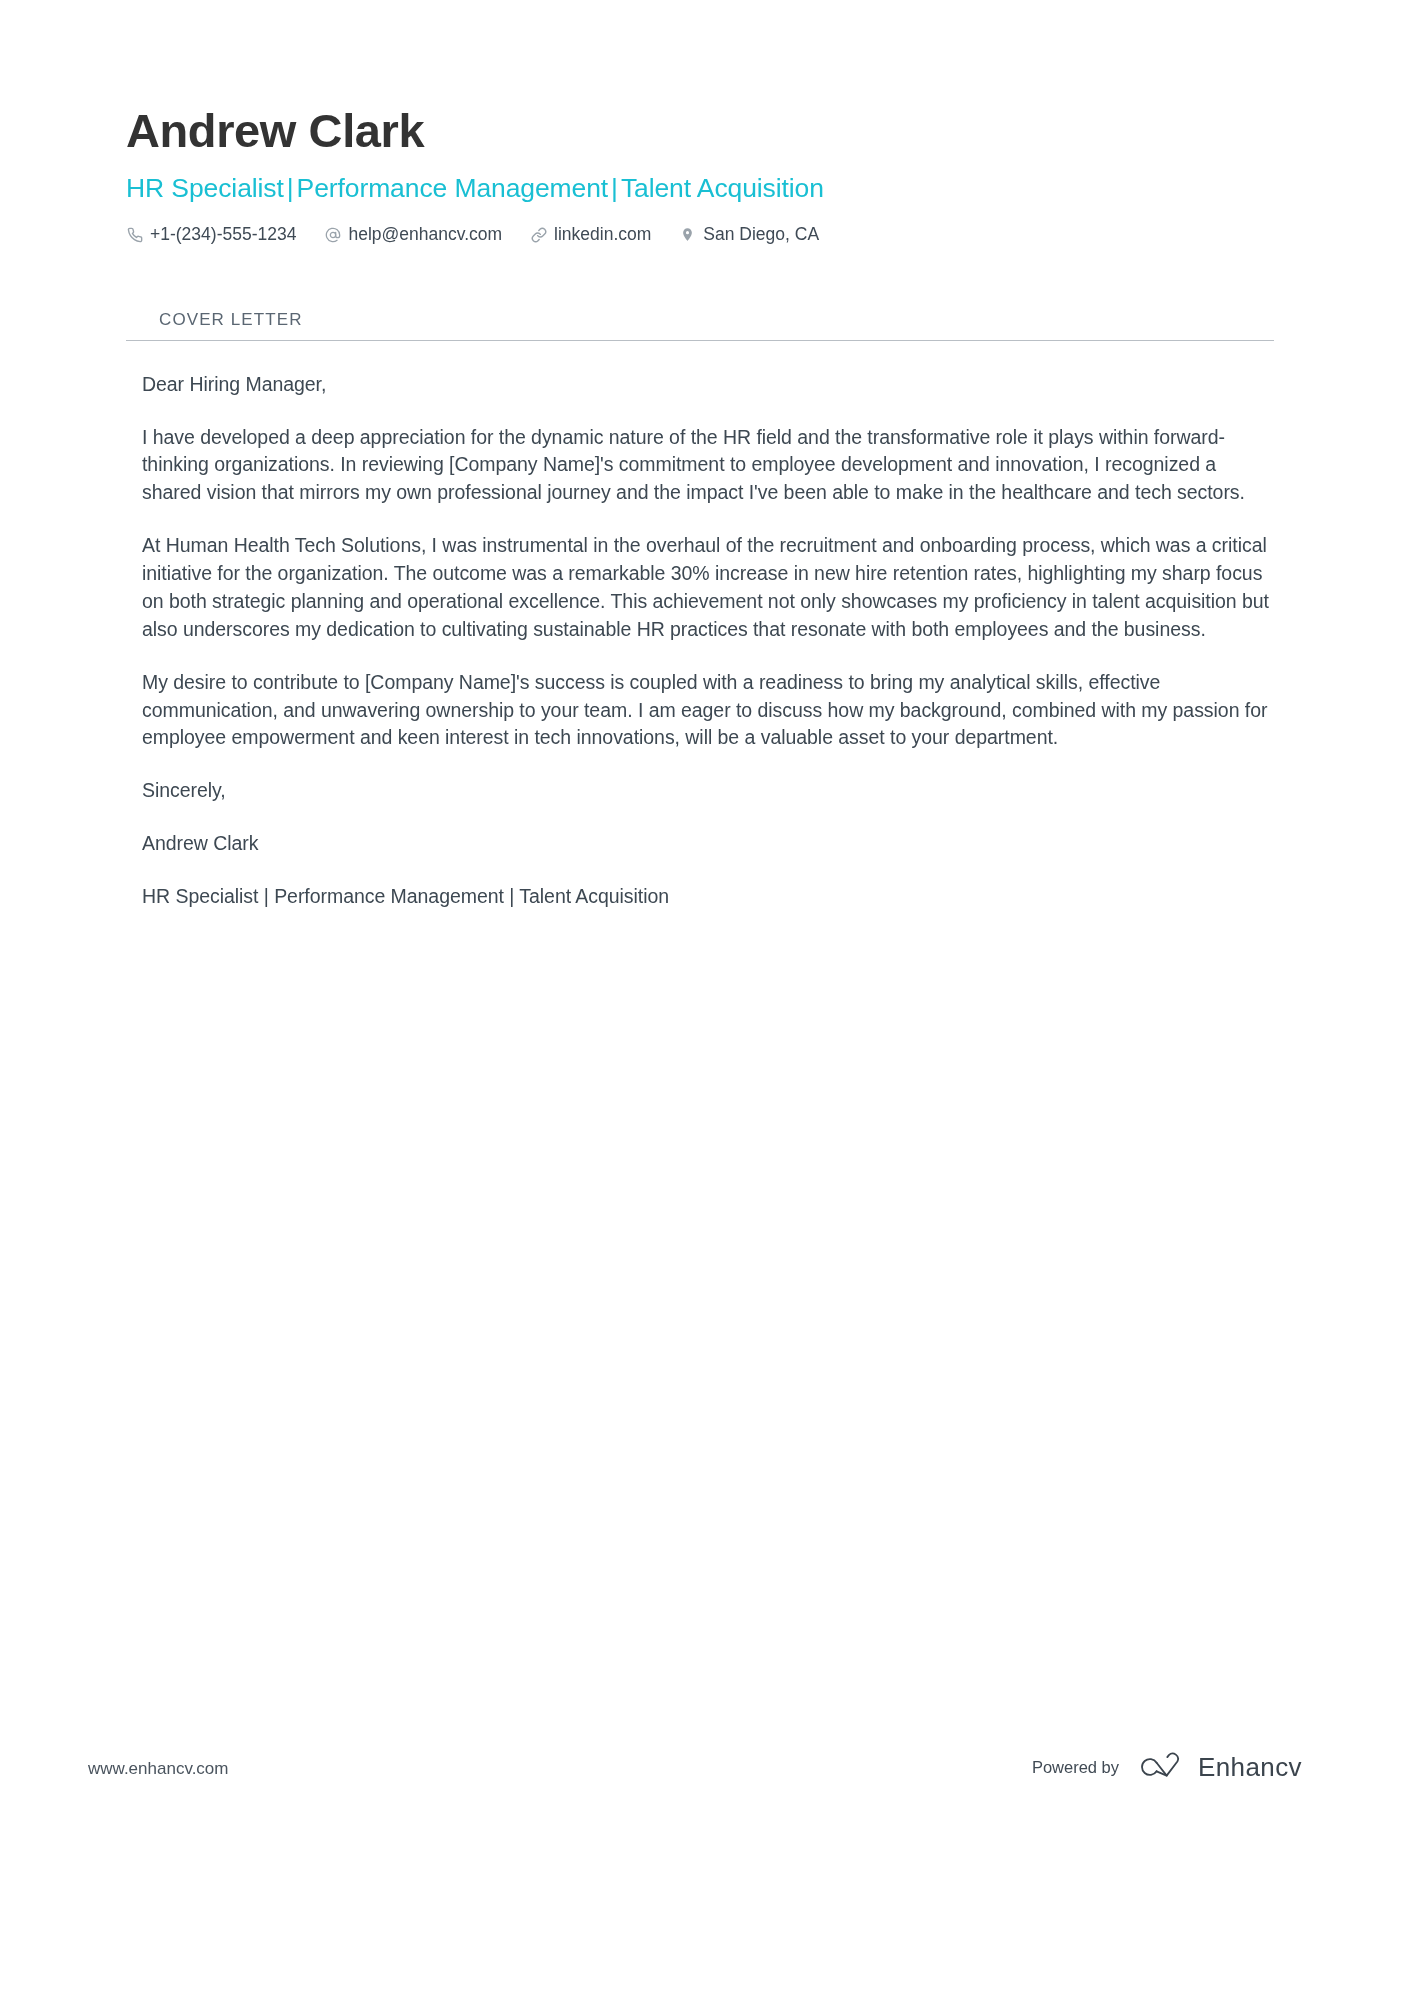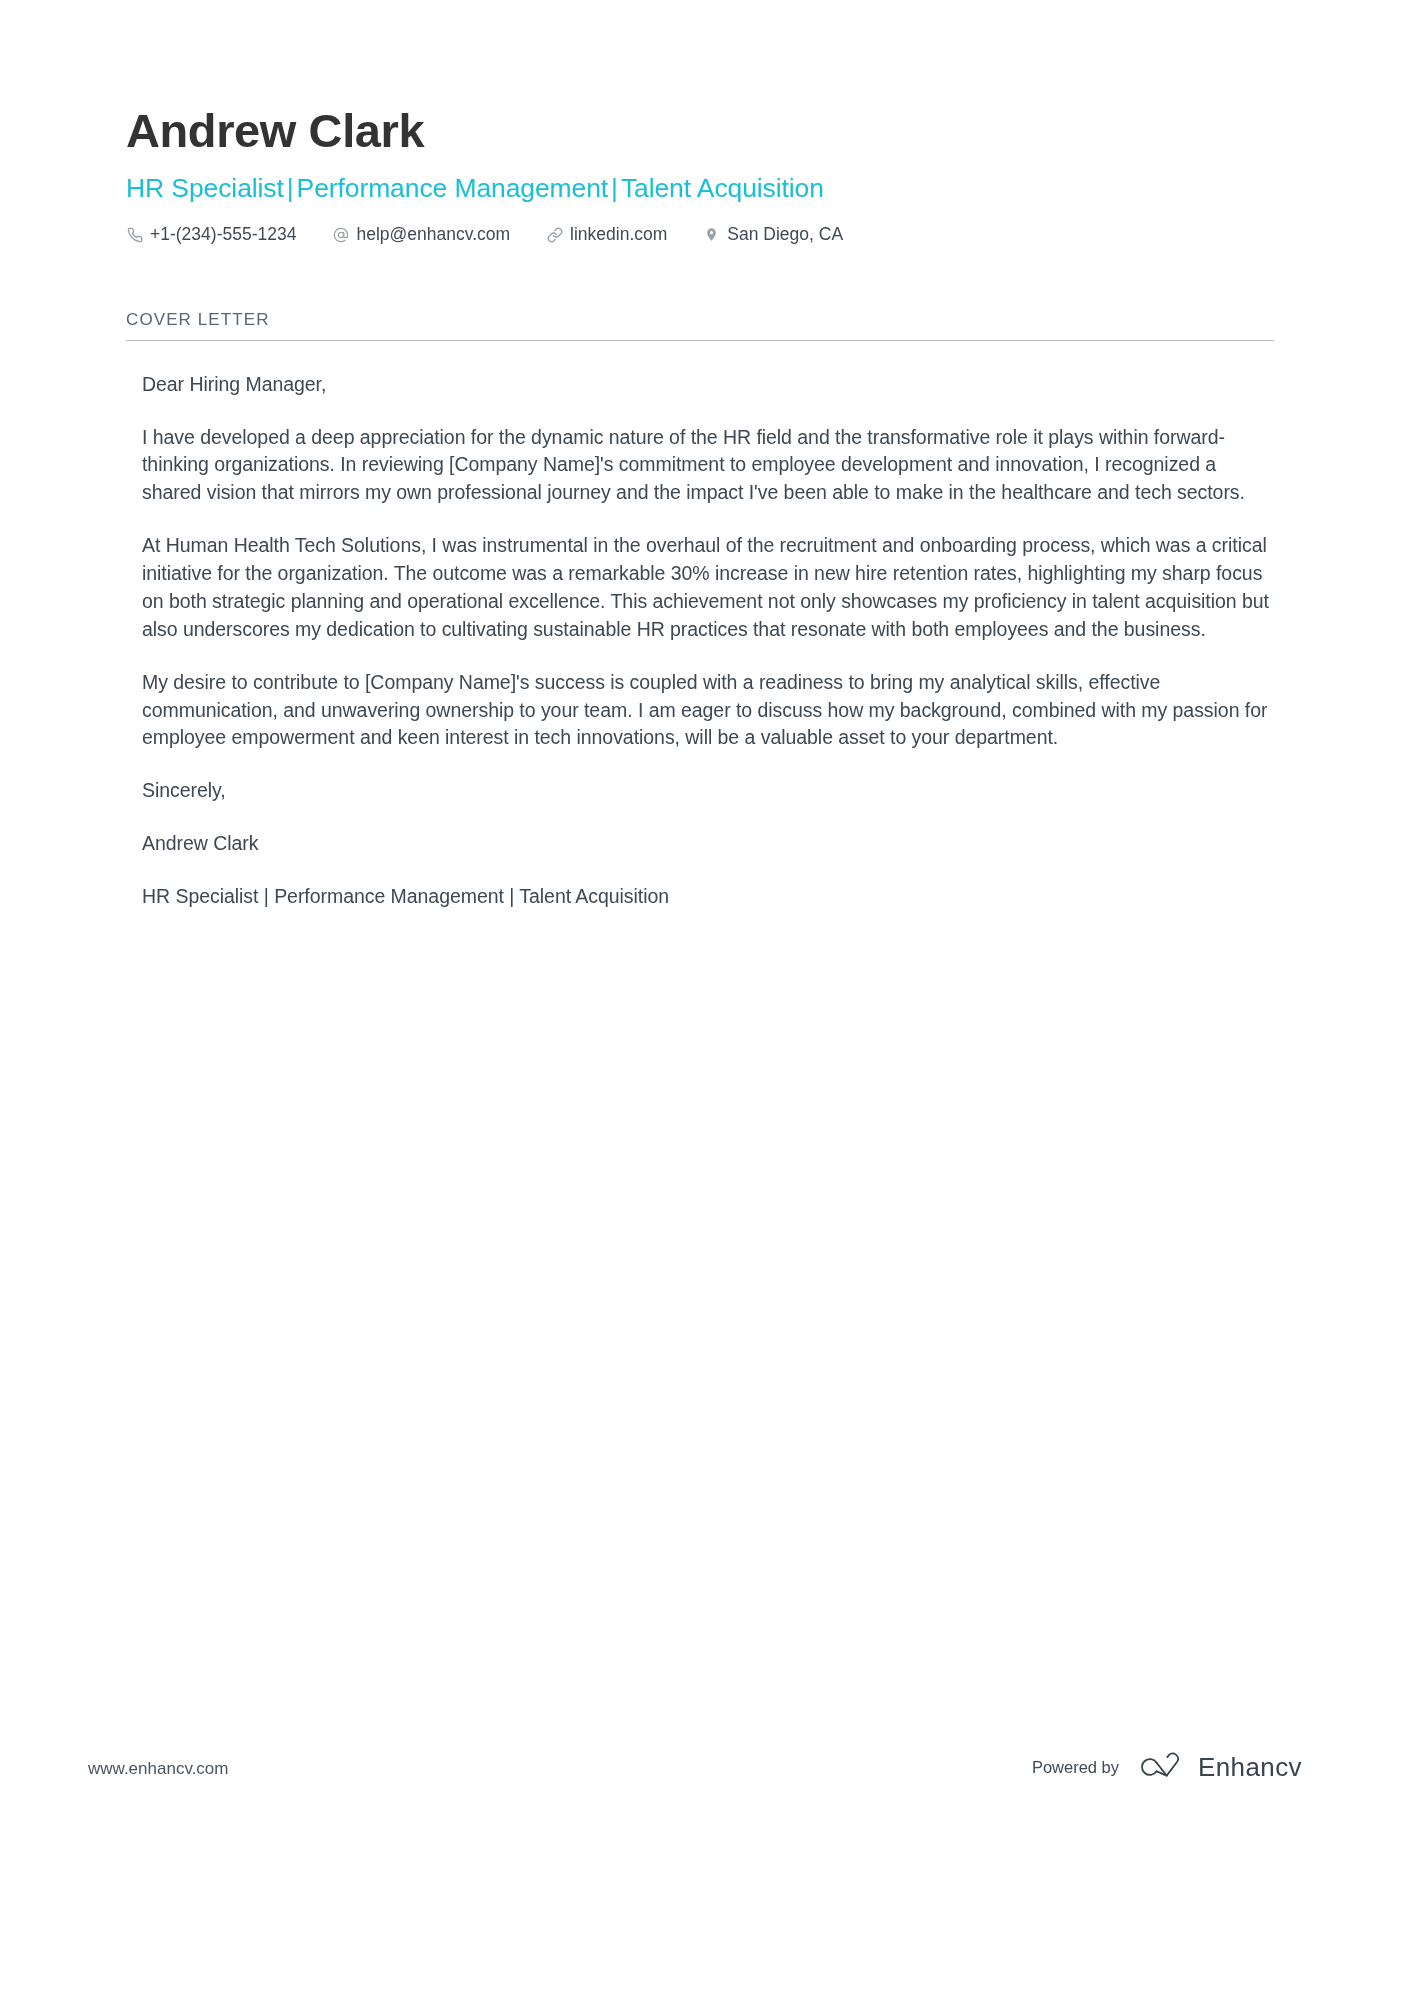--- a/index.html
+++ b/index.html
@@ -50,21 +50,21 @@
     color: #19bfd3;
     padding: 0 3px;
     font-weight: 300;
   }
 
   .contacts {
     margin-top: 21px;
     display: flex;
     align-items: center;
     flex-wrap: wrap;
-    gap: 0 36px;
+    gap: 0 28px;
   }
   .contact-item {
     display: flex;
     align-items: center;
     font-size: 17.5px;
     color: #3f4a55;
     line-height: 1;
     white-space: nowrap;
   }
   .contact-item .ico {
@@ -82,20 +82,21 @@
   
   .section {
     margin-top: 66px;
   }
   .section-title {
     font-size: 17px;
     letter-spacing: 1.1px;
     color: #5a6672;
     text-transform: uppercase;
     padding-bottom: 10px;
+    margin-left: 33px;
   }
   .rule {
     height: 1px;
     background: #b9bfc5;
     width: 1148px;
   }
 
   
   .letter {
     margin-top: 30px;

